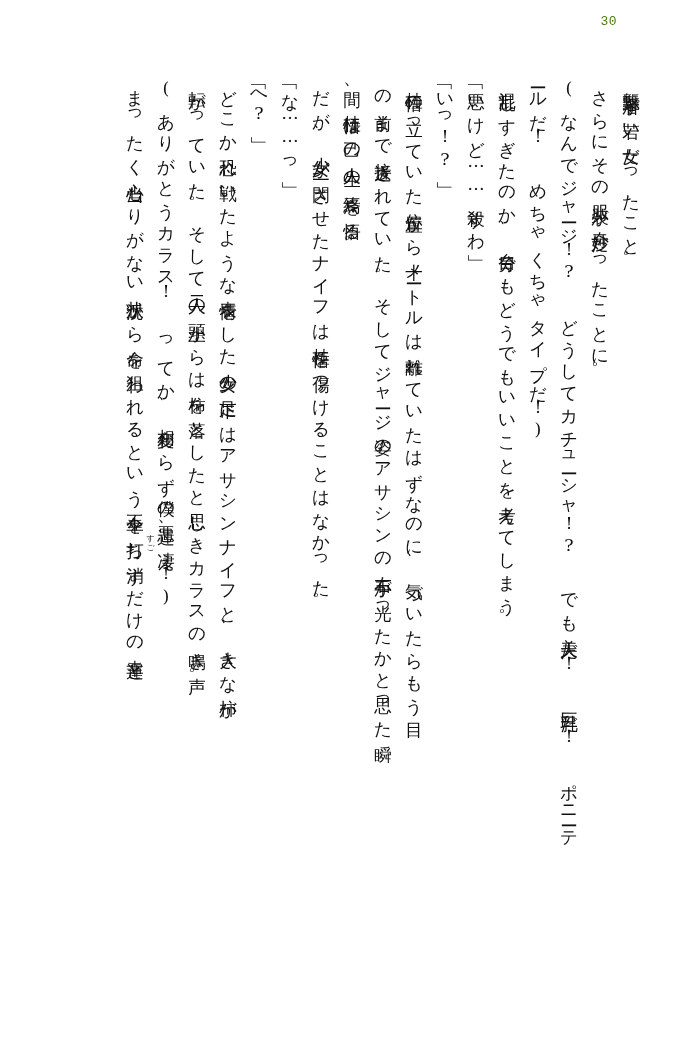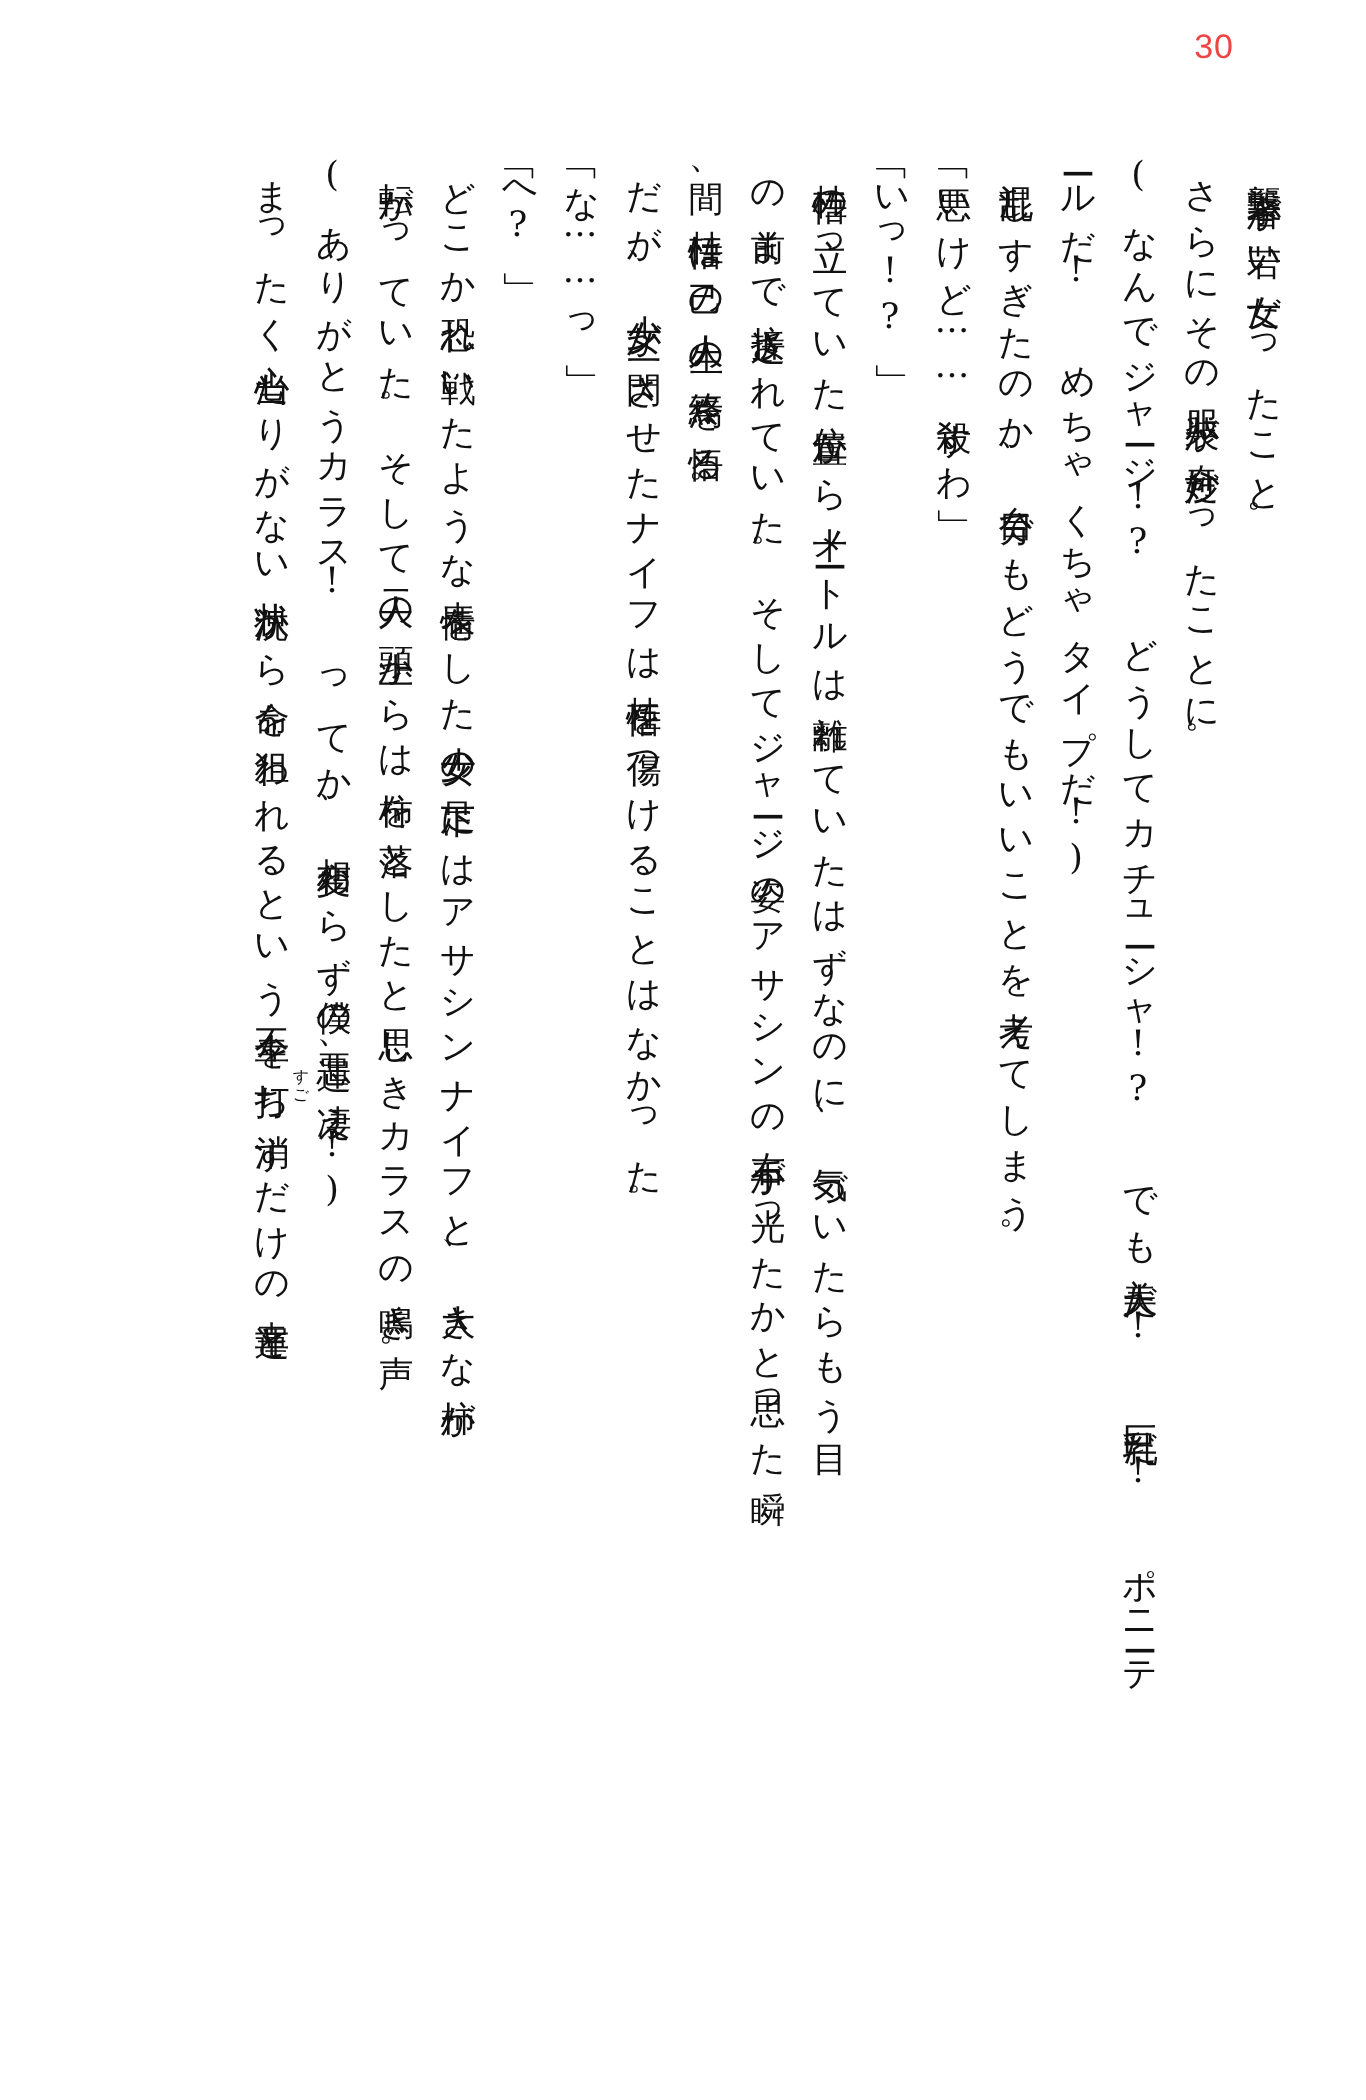--- a/index.html
+++ b/index.html
@@ -16,24 +16,24 @@
     width: 683px;
     height: 1050px;
     background: #ffffff;
     overflow: hidden;
     box-sizing: border-box;
   }
   .page-number {
     position: absolute;
     top: 14px;
     right: 66px;
-    font-size: 17px;
+    font-size: 13px;
     letter-spacing: 0.5px;
-    color: #ef4444;
-    font-family: Liberation Sans, sans-serif;
+    color: #4d7c0f;
+    font-family: Liberation Mono, monospace;
   }
   .text-body {
     position: absolute;
     top: 78px;
     left: 40px;
     right: 44px;
     bottom: 30px;
     display: flex;
     flex-direction: row-reverse;
     justify-content: flex-start;

